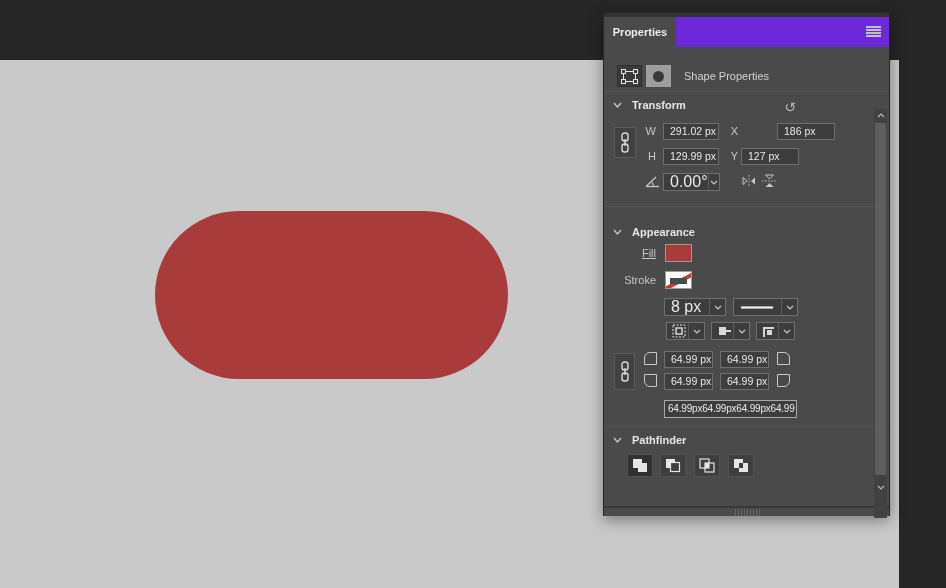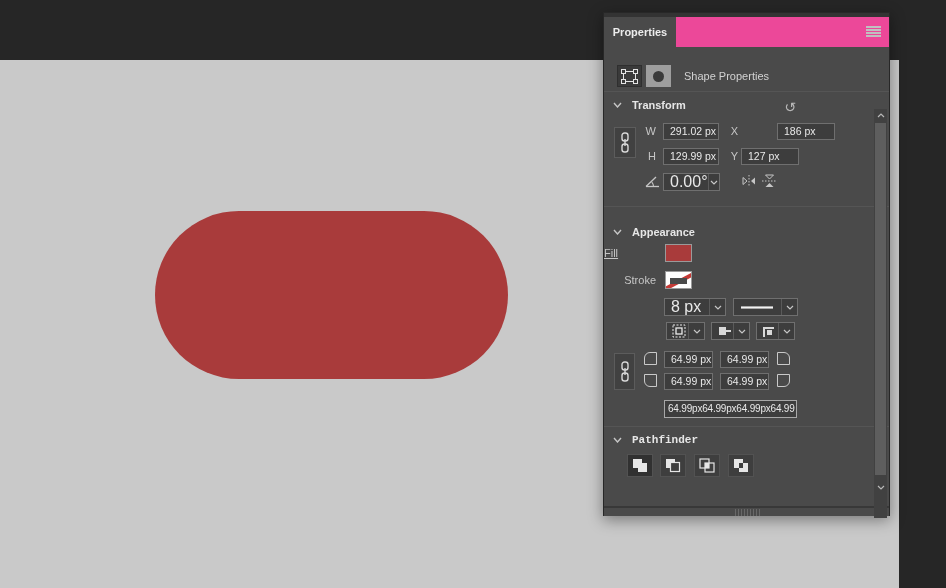--- a/index.html
+++ b/index.html
@@ -13,21 +13,21 @@
 
   
   .panel { position:absolute; left:603px; top:12px; width:287px; height:504px;
            background:#4A4A4A; border:1px solid #272727; box-shadow:0 4px 14px rgba(0,0,0,.4);
            color:#DDD; font-size:11px; }
   .titlebar { position:absolute; left:0; top:0; width:100%; height:18px; background:#333; }
   .tb-btn { position:absolute; top:1px; width:16px; height:16px; text-align:center; line-height:16px;
             color:#B5B5B5; font-size:11px; cursor:pointer; }
   .tb-collapse { right:24px; letter-spacing:-1px; }
   .tb-close { right:4px; }
-  .tabbar { position:absolute; left:0; top:4px; width:100%; height:30px; background:#ec4899; }
+  .tabbar { position:absolute; left:0; top:4px; width:100%; height:30px; background:#6d28d9; }
   .tab { position:absolute; left:0; top:0; width:72px; height:30px; background:#4A4A4A;
          color:#ECECEC; font-weight:bold; text-align:center; line-height:30px; }
   .menu-icon { position:absolute; right:8px; top:9px; width:15px; height:12px; cursor:pointer; }
   .menu-icon i { display:block; height:2px; margin-bottom:1px; background:#C0C0C0; }
 
   .content { position:absolute; left:0; top:48px; width:285px; height:455px; background:#4A4A4A; }
 
   .divider { position:absolute; left:0; width:100%; height:1px; background:#3A3A3A;
              border-bottom:1px solid #555; }
 
@@ -188,21 +188,21 @@
 
       <div class="sec-head" style="top:165px;">
         <span class="sec-chev">
           <svg width="9" height="6" viewBox="0 0 9 6">
               <polyline points="1,1 4.5,5 8,1" fill="none" stroke="#C6C6C6" stroke-width="1.4"></polyline>
             </svg>
         </span>
         <span class="sec-title">Appearance</span>
       </div>
 
-      <div class="row-label" style="left:0; top:186px; width:52px; text-decoration:underline;">Fill</div>
+      <div class="row-label" style="left:0; top:186px; width:52px; text-align:right;text-decoration:underline;">Fill</div>
       <div class="swatch-fill" style="top: 183px; background: rgb(169, 59, 59);"></div>
 
       <div class="row-label" style="left:0; top:213px; width:52px; text-align:right;">Stroke</div>
       <div class="swatch-stroke" style="top:210px;">
         <span class="slash"></span>
         <span class="bar"></span>
       </div>
 
       <div class="combo" style="left:60px; top:237px; width:62px;">
         <span class="ctext">8 px</span>
@@ -281,21 +281,21 @@
 
       <div class="corner-ic rbl" style="left:40px; top:313px;"></div>
       <div class="field" style="left:60px; top:312px; width:49px;">64.99 px</div>
       <div class="field" style="left:116px; top:312px; width:49px;">64.99 px</div>
       <div class="corner-ic rbr" style="left:173px; top:313px;"></div>
 
       <div class="field" style="left:60px; top:339px; width:133px; height:18px; border-color:#A8A8A8; font-size:10px; padding-left:3px; letter-spacing:-0.2px;">64.99px64.99px64.99px64.99</div>
 
       <div class="divider" style="top:365px;"></div>
 
-      <div class="sec-head" style="top:373px;font-family:Liberation Mono, monospace;">
+      <div class="sec-head" style="top:373px;">
         <span class="sec-chev">
           <svg width="9" height="6" viewBox="0 0 9 6">
               <polyline points="1,1 4.5,5 8,1" fill="none" stroke="#C6C6C6" stroke-width="1.4"></polyline>
             </svg>
         </span>
         <span class="sec-title">Pathfinder</span>
       </div>
 
       <div style="position:absolute; left:0; top:393px; width:100%; height:23px;">
         <div class="pf-btn sel" style="left:23px;">

